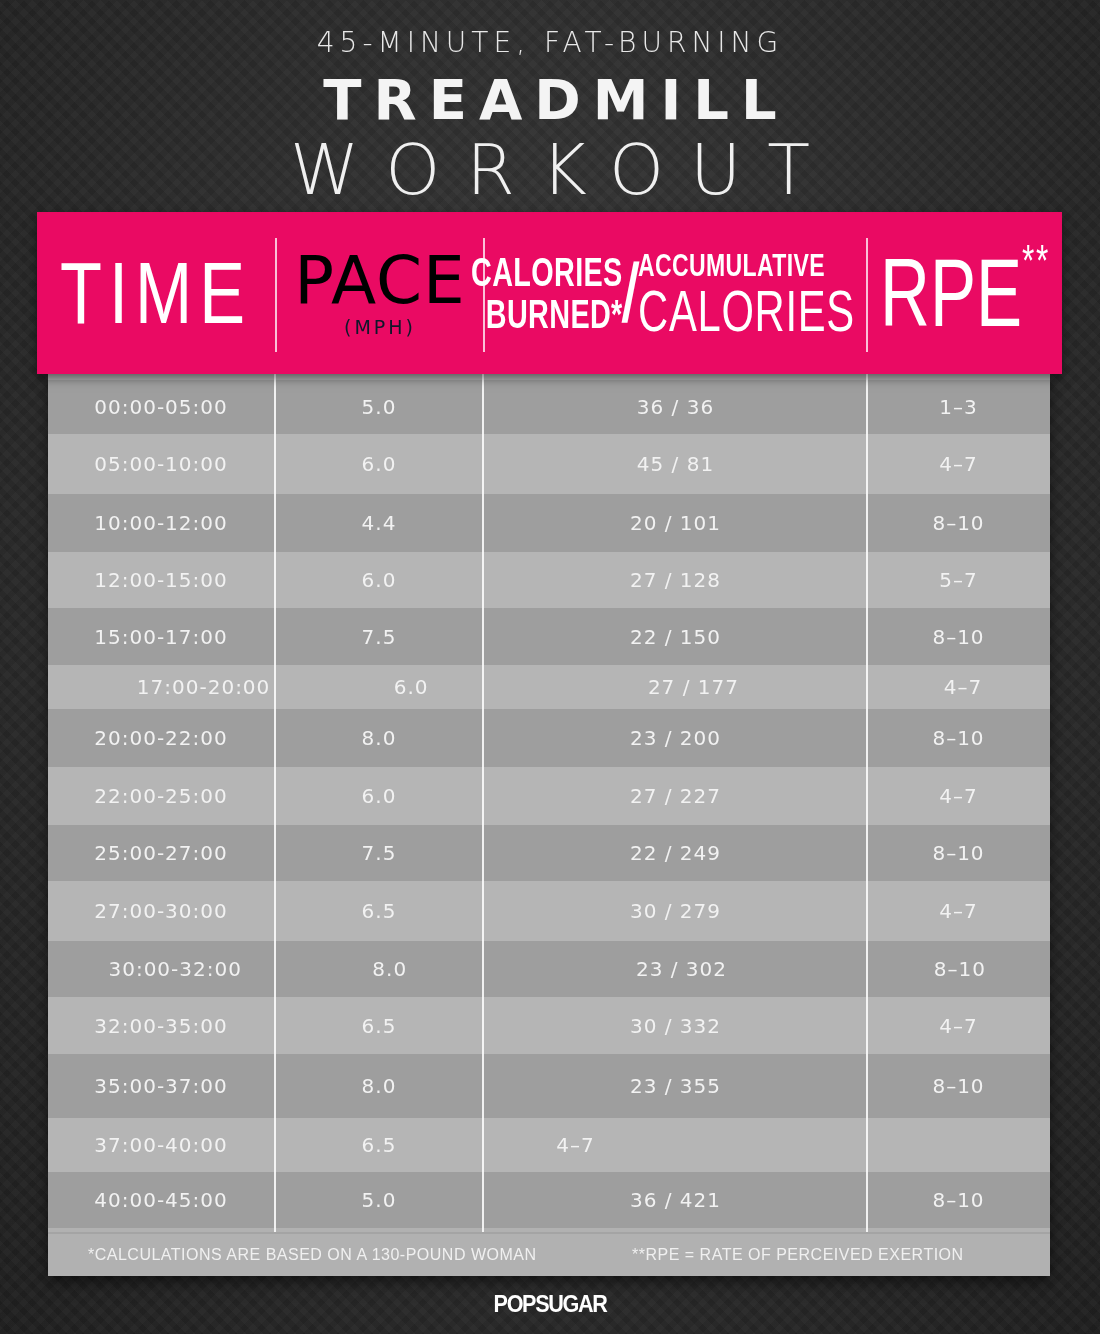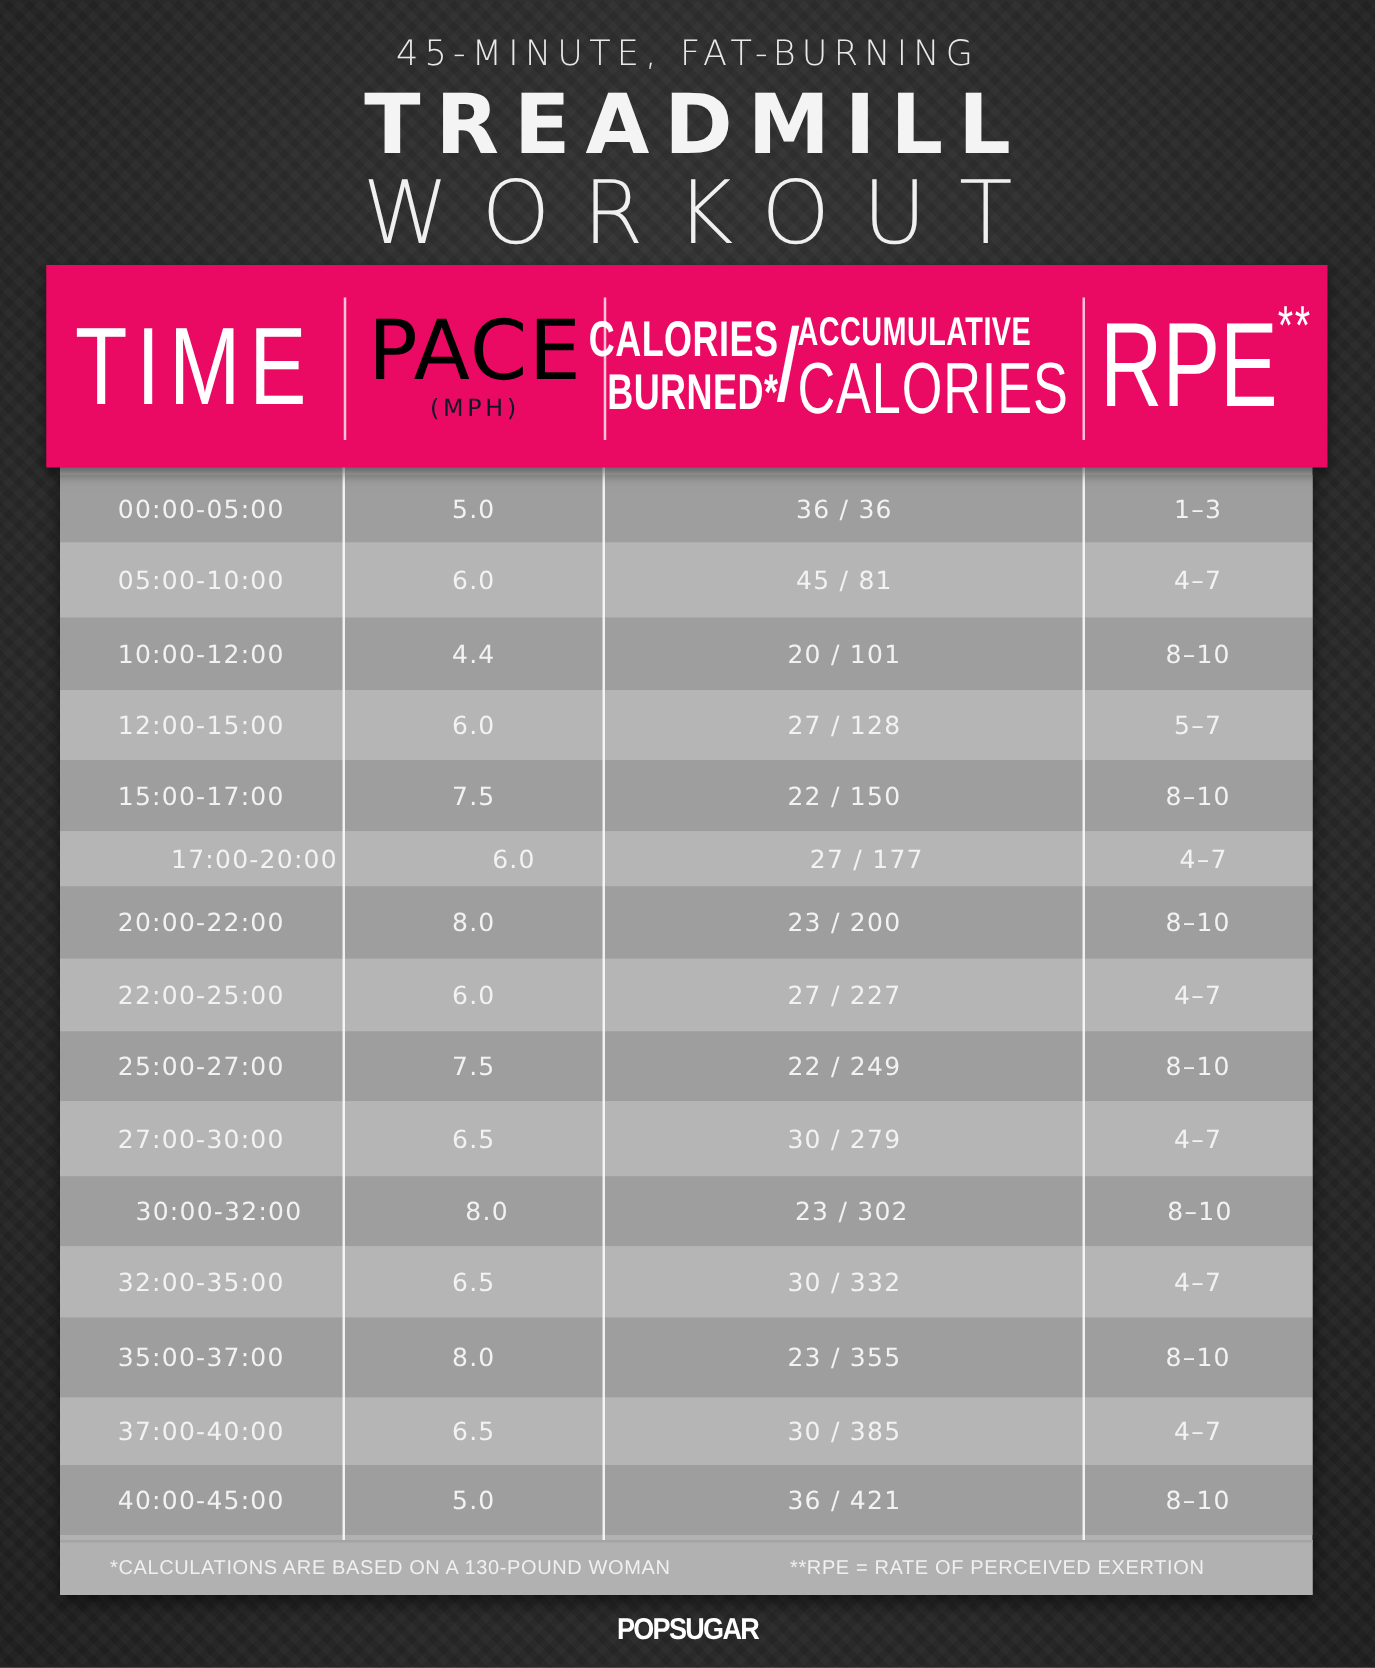--- a/index.html
+++ b/index.html
@@ -18,21 +18,21 @@
       position: absolute; left: 0; top: 22px; width: 1100px;
       text-align: center;
     }
     .subtitle {
       font-family: "DejaVu Sans", sans-serif;
       font-size: 28px; font-weight: 300; letter-spacing: 5px;
       color: #e8e8e8; height: 42px; line-height: 42px;
     }
     .title-main {
       font-family: "DejaVu Sans", sans-serif;
-      font-size: 66px; font-weight: bold; letter-spacing: 12px;
+      font-size: 56px; font-weight: bold; letter-spacing: 12px;
       color: #f4f4f4; height: 68px; line-height: 68px; margin-top: 2px;
       padding-left: 12px;
     }
     .title-sub {
       font-family: "DejaVu Sans", sans-serif;
       font-size: 70px; font-weight: 200; letter-spacing: 26px;
       color: #f0f0f0; height: 76px; line-height: 76px; margin-top: -2px;
       padding-left: 26px;
       -webkit-text-stroke: 0px;
       font-stretch: condensed;
@@ -250,21 +250,20 @@
       </div>
       <div class="row dark" style="height: 64px;">
         <div class="cell c-time">35:00-37:00</div>
         <div class="cell c-pace">8.0</div>
         <div class="cell c-cal">23 / 355</div>
         <div class="cell c-rpe">8–10</div>
       </div>
       <div class="row light" style="height: 54px;">
         <div class="cell c-time">37:00-40:00</div>
         <div class="cell c-pace">6.5</div>
-        <div class="cell c-cal">30 / 385</div>
         <div class="cell c-rpe">4–7</div>
       </div>
       <div class="row dark" style="height: 56px;">
         <div class="cell c-time">40:00-45:00</div>
         <div class="cell c-pace">5.0</div>
         <div class="cell c-cal">36 / 421</div>
         <div class="cell c-rpe">8–10</div>
       </div>
     </div>
   <div class="footnote">

